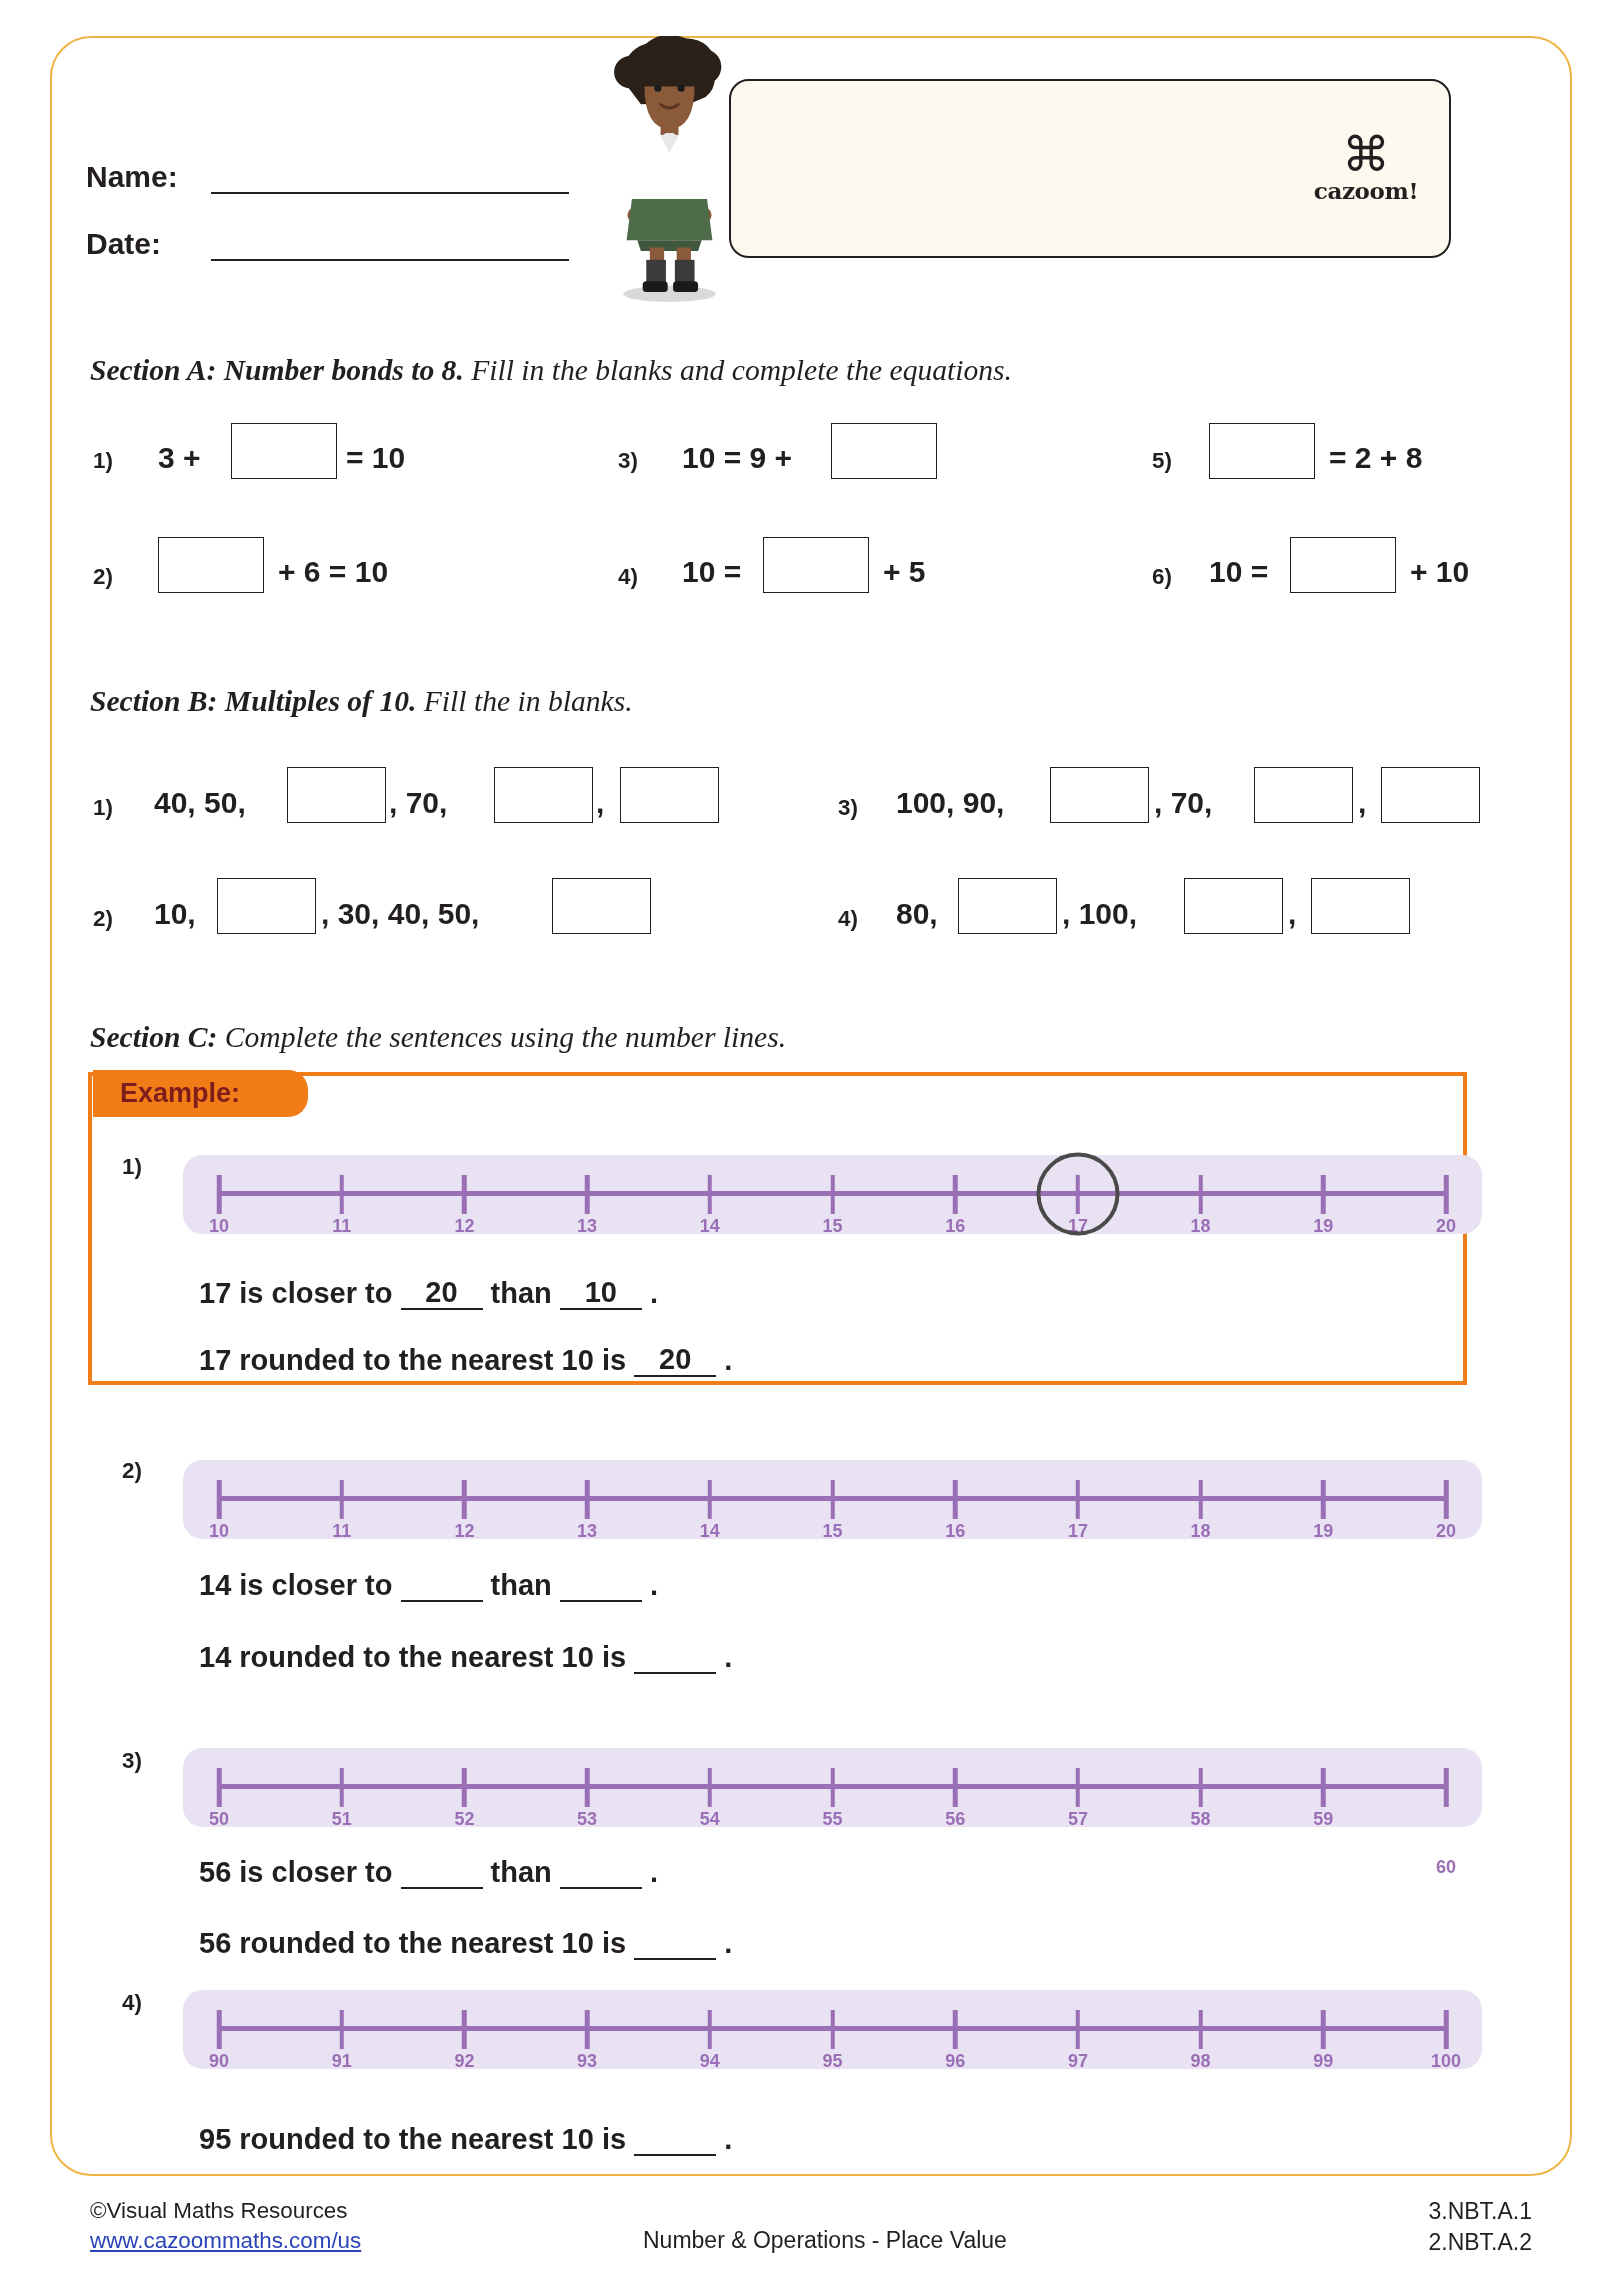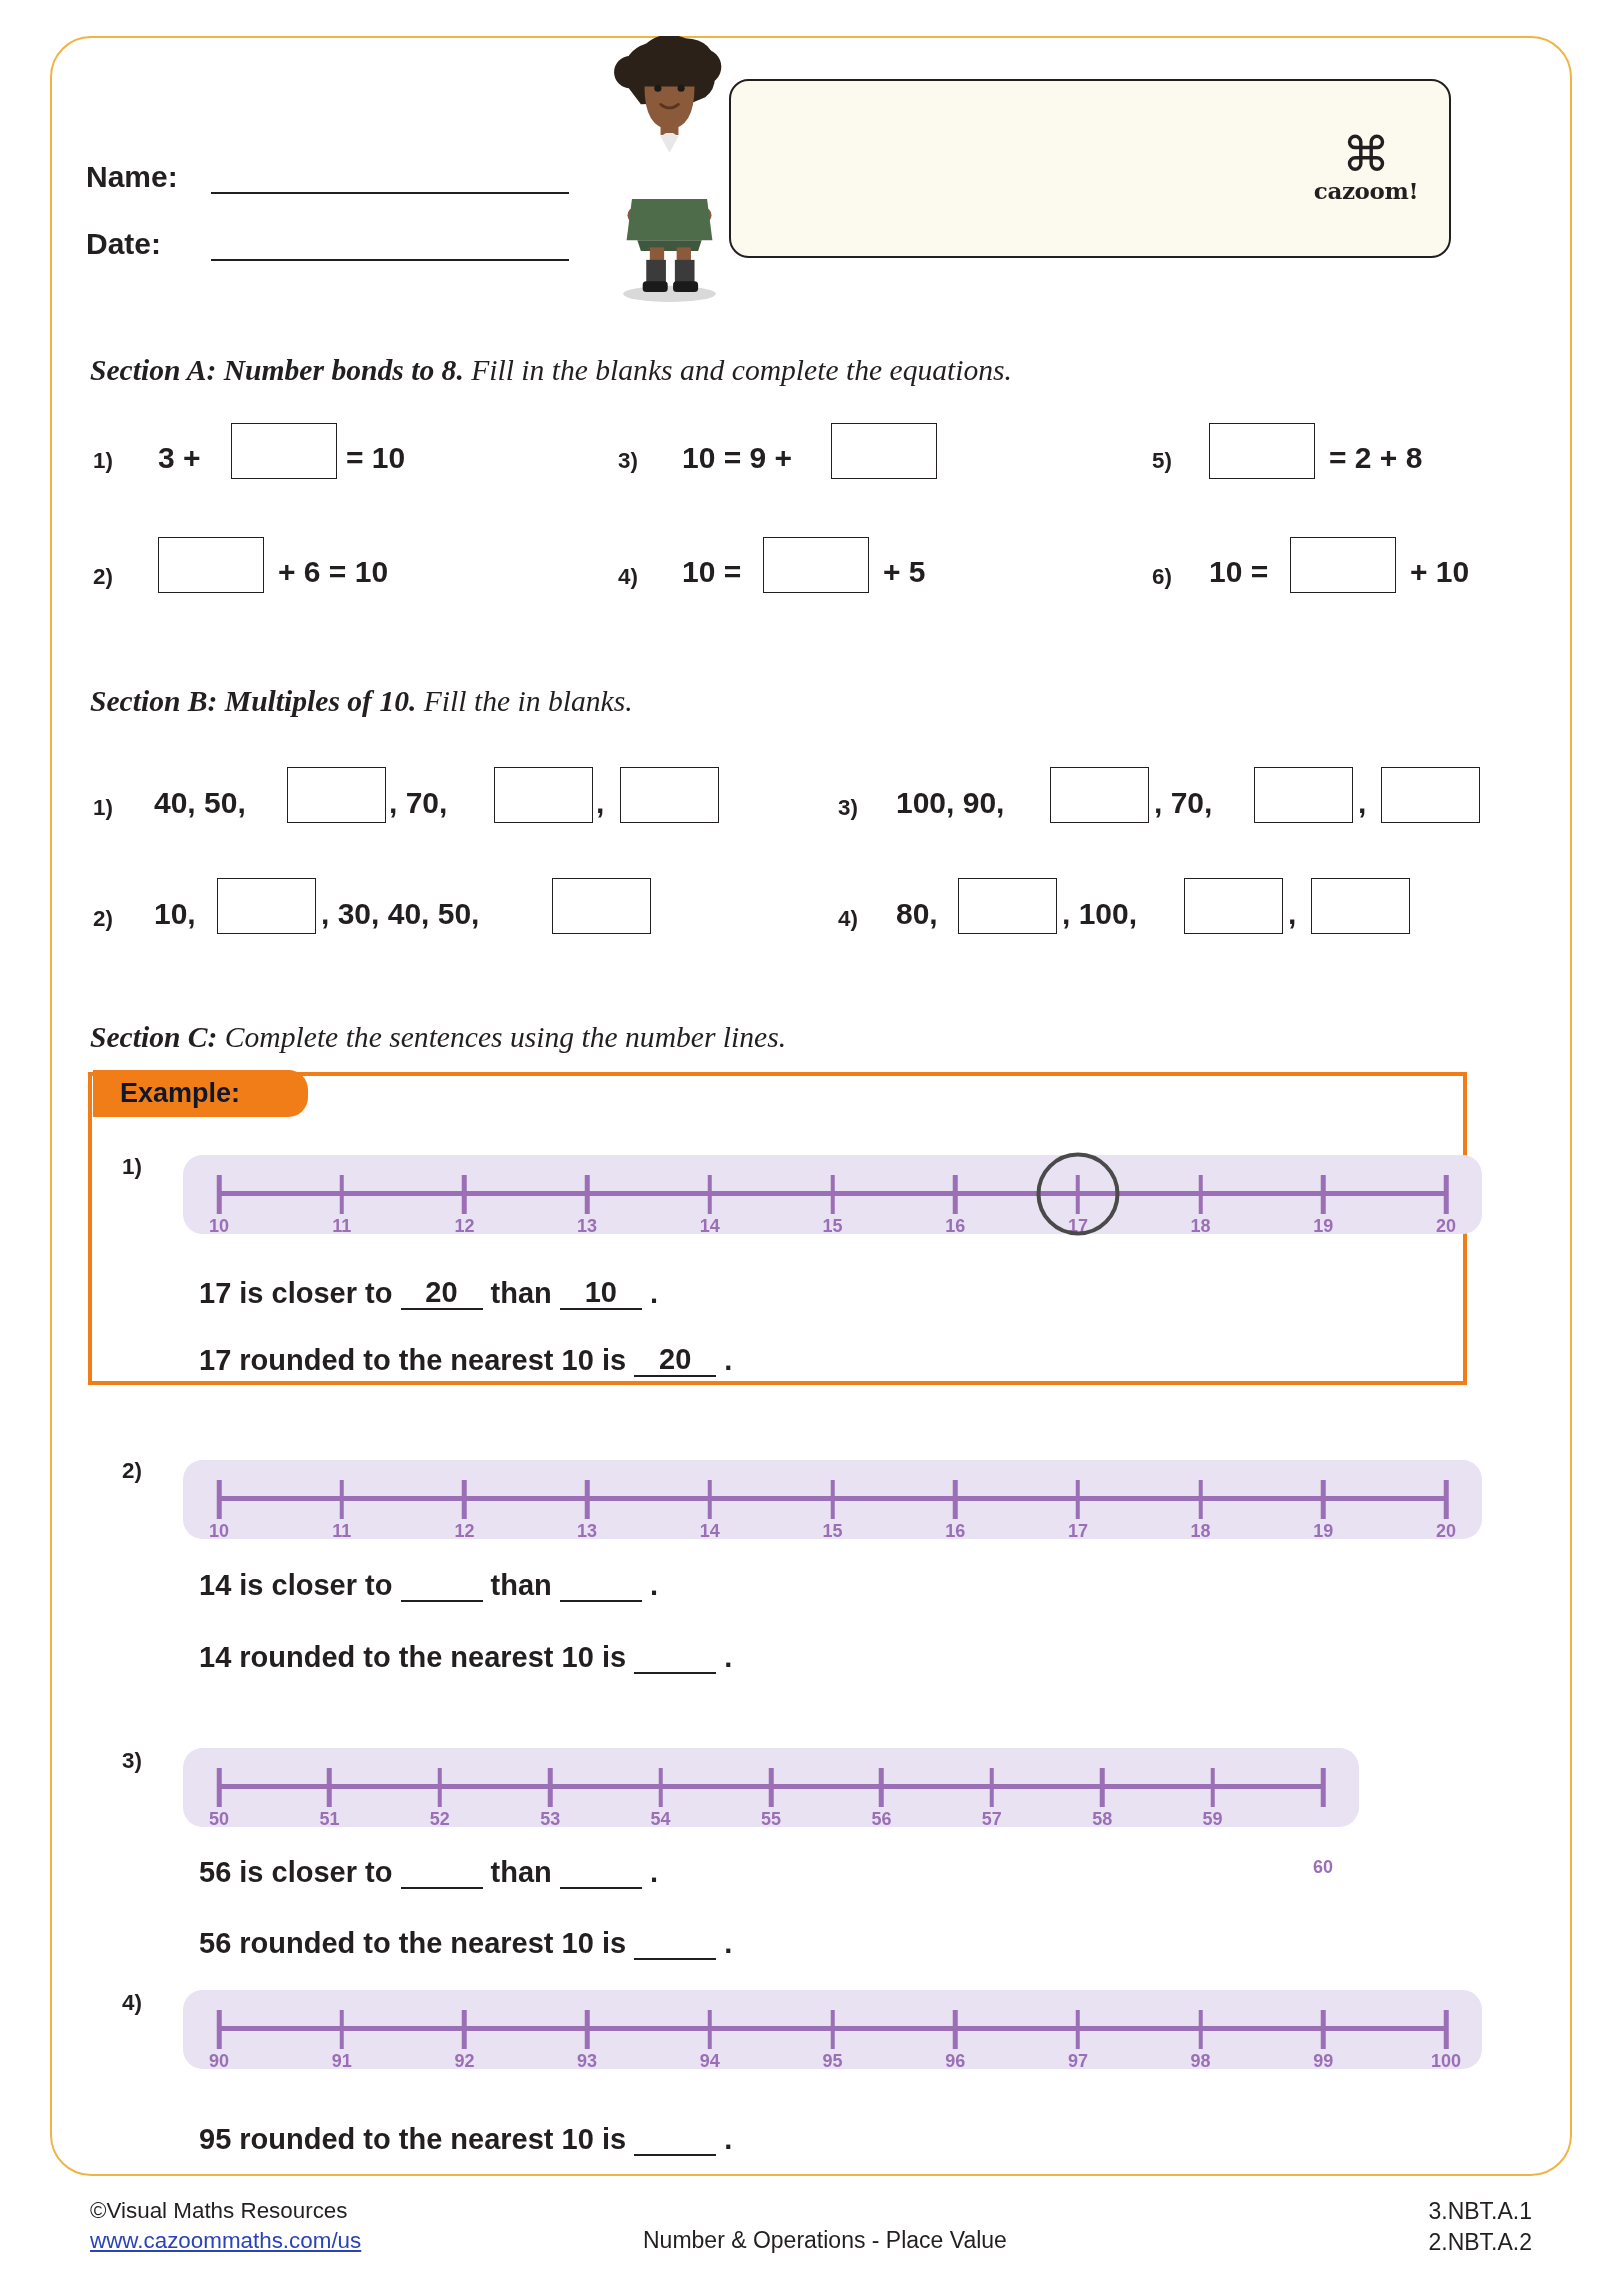--- a/index.html
+++ b/index.html
@@ -59,21 +59,21 @@
     position:absolute; border:1.8px solid #231f20; background:#fff; box-sizing:border-box;
   }
 
   
   .example-box {
     position:absolute; left:88px; top:1072px; width:1379px; height:313px;
     border:4.5px solid #f07d18; box-sizing:border-box;
   }
   .example-tab {
     position:absolute; left:93px; top:1070px; width:215px; height:47px;
-    background:#f07d18; color:#0f172a; font-size:27px; font-weight:bold;
+    background:#f07d18; color:#7f1d1d; font-size:27px; font-weight:bold;
     border-radius:0 19.7px 19.7px 0; display:flex; align-items:center; padding-left:27px;
     box-sizing:border-box;
   }
   .nl-wrap {
     position:absolute; background:#e8e2f3; border-radius:19.7px; height:79px;
   }
   .nl-line { position:absolute; left:36px; right:36px; top:36px; height:4.5px; background:#9b6fb5; }
   .tickwrap { position:absolute; left:36px; right:36px; top:14.3px; height:54px; }
   .tick { position:absolute; width:4.5px; height:39px; background:#9b6fb5; top:5.4px; transform:translateX(-50%); }
   .ticklabel {
@@ -295,21 +295,21 @@
   <span class="blank-line"></span>
   <span>.</span>
 </div>
 <div class="sent" style="left:199px; top:1641px;">
   <span>14 rounded to the nearest 10 is</span>
   <span class="blank-line"></span>
   <span>.</span>
 </div>
 
 <div class="qnum" style="left:122px; top:1748px;">3)</div>
-<div class="nl-wrap" id="nl2" style="left:183px; top:1748px; width:1176px;">
+<div class="nl-wrap" id="nl2" style="left:183px; top:1748px; width:1299px;">
   <div class="nl-line"></div>
   <div class="tickwrap">
       <div class="tick" style="left: 0%;"></div>
       <div class="ticklabel" style="left: 0%;">50</div>
       <div class="tick" style="left: 10%;"></div>
       <div class="ticklabel" style="left: 10%;">51</div>
       <div class="tick" style="left: 20%;"></div>
       <div class="ticklabel" style="left: 20%;">52</div>
       <div class="tick" style="left: 30%;"></div>
       <div class="ticklabel" style="left: 30%;">53</div>

